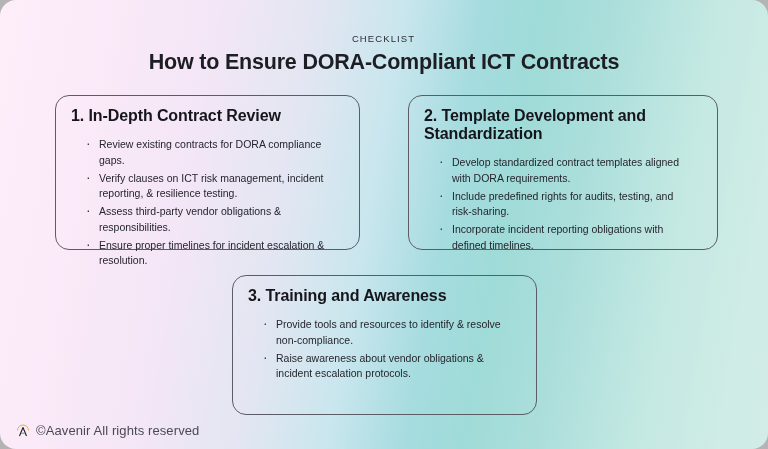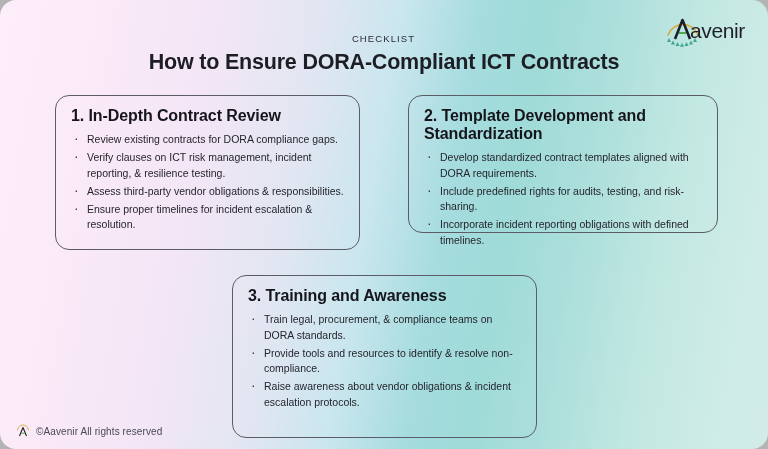--- a/index.html
+++ b/index.html
@@ -72,34 +72,34 @@
   
   .card {
     position: absolute;
     box-sizing: border-box;
     border: 1px solid #5c5c66;
     border-radius: 14px;
     background: transparent;
     padding: 11px 15px 12px 15px;
   }
   #card-1 { left: 55px;  top: 95px;  width: 305px; height: 155px; }
-  #card-2 { left: 408px; top: 95px;  width: 310px; height: 138px; }
-  #card-3 { left: 232px; top: 275px; width: 305px; height: 163px; }
+  #card-2 { left: 408px; top: 95px;  width: 310px; height: 155px; }
+  #card-3 { left: 232px; top: 275px; width: 305px; height: 140px; }
 
   .card-title {
     font-size: 16px;
     font-weight: bold;
     color: #15151b;
     margin: 0 0 7px 0;
     letter-spacing: -0.1px;
   }
 
   .bullets {
     list-style: none;
-    margin: 0;
+    margin: 12px;
     padding: 0;
   }
   .bullets li {
     position: relative;
     padding-left: 16px;
     font-size: 10.5px;
     line-height: 15.5px;
     color: #25252d;
     margin-bottom: 2.5px;
   }
@@ -117,51 +117,30 @@
   .footer {
     position: absolute;
     left: 16px;
     bottom: 11px;
     display: flex;
     align-items: center;
     gap: 6px;
   }
   .footer-mark { width: 14px; height: 14px; display: block; }
   .footer-text {
-    font-size: 10px;
+    font-size: 13px;
     color: #4a4a55;
     letter-spacing: 0.1px;
   }
 </style>
 </head>
 <body>
 
 <div id="canvas">
 
-  <div class="logo">
-    <svg viewBox="0 0 92 36" width="92" height="36" aria-hidden="true">
-
-      <path d="M6 23 A16 16 0 0 1 36 23" fill="none" stroke="#d8a93c" stroke-width="1.6" stroke-linecap="round"></path>
-
-      <g fill="#3fa58f">
-        <polygon points="7,26 9,30 5,30"></polygon>
-        <polygon points="11,28.5 13,32.5 9,32.5"></polygon>
-        <polygon points="15.5,30 17.5,34 13.5,34"></polygon>
-        <polygon points="20,30.8 22,34.8 18,34.8"></polygon>
-        <polygon points="24.5,30 26.5,34 22.5,34"></polygon>
-        <polygon points="29,28.5 31,32.5 27,32.5"></polygon>
-        <polygon points="33,26 35,30 31,30"></polygon>
-      </g>
-
-      <path d="M13 27 L20.5 8 L28 27" fill="none" stroke="#1f1f28" stroke-width="2.6" stroke-linejoin="round"></path>
-      <path d="M17 21 L24 21" stroke="#4fa84f" stroke-width="2.2"></path>
-
-      <text x="28" y="26" font-family="'Liberation Sans', sans-serif" font-size="21" fill="#1f1f28" letter-spacing="-0.4">avenir</text>
-    </svg>
-  </div>
 
   <div class="header">
     <div class="eyebrow">CHECKLIST</div>
     <h1 class="headline">How to Ensure DORA-Compliant ICT Contracts</h1>
   </div>
 
   <div class="card" id="card-1">
     <div class="card-title">1. In-Depth Contract Review</div>
     <ul class="bullets">
       <li>Review existing contracts for DORA compliance gaps.</li>
@@ -176,21 +155,20 @@
     <ul class="bullets">
       <li>Develop standardized contract templates aligned with DORA requirements.</li>
       <li>Include predefined rights for audits, testing, and risk-sharing.</li>
       <li>Incorporate incident reporting obligations with defined timelines.</li>
     </ul>
   </div>
 
   <div class="card" id="card-3">
     <div class="card-title">3. Training and Awareness</div>
     <ul class="bullets">
-      <li>Train legal, procurement, &amp; compliance teams on DORA standards.</li>
       <li>Provide tools and resources to identify &amp; resolve non-compliance.</li>
       <li>Raise awareness about vendor obligations &amp; incident escalation protocols.</li>
     </ul>
   </div>
 
   <div class="footer">
     <span class="footer-mark">
       <svg viewBox="0 0 14 14" width="14" height="14" aria-hidden="true">
         <path d="M1.5 6.5 A5.5 5.5 0 0 1 12.5 6.5" fill="none" stroke="#d8a93c" stroke-width="0.9"></path>
         <path d="M3.5 12 L7 3.5 L10.5 12" fill="none" stroke="#1f1f28" stroke-width="1.1" stroke-linejoin="round"></path>

